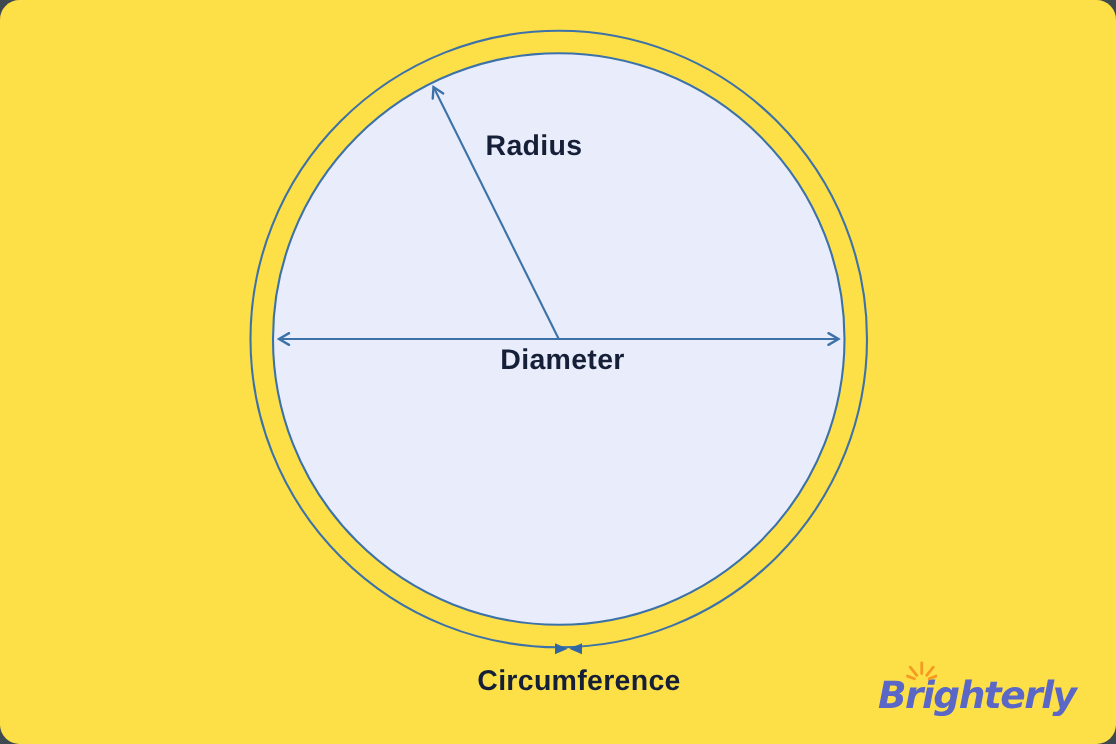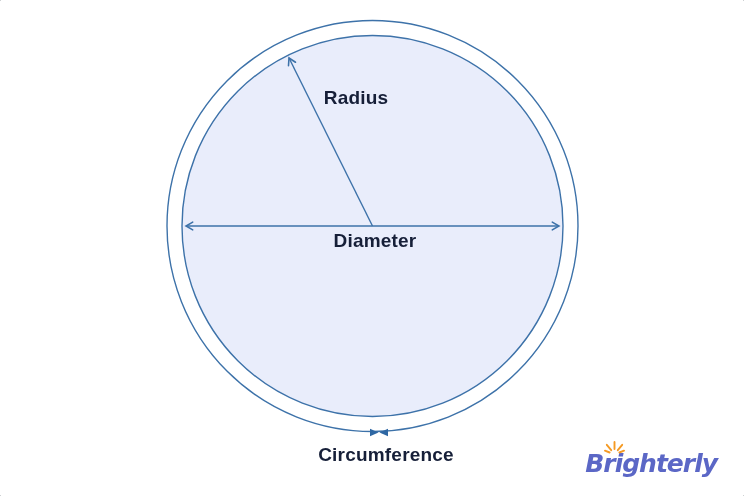--- a/index.html
+++ b/index.html
@@ -10,22 +10,22 @@
     width: 744px;
     height: 496px;
     background: #3E4A50;
     font-family: "Liberation Sans", sans-serif;
     position: relative;
     overflow: hidden;
   }
   .card {
     position: absolute;
     inset: 0;
-    background: #ffffff;
-    border-radius: 1px;
+    background: #fde047;
+    border-radius: 13px;
     overflow: hidden;
   }
   .diagram-svg {
     position: absolute;
     left: 0;
     top: 0;
     width: 744px;
     height: 496px;
   }
   .lbl {

